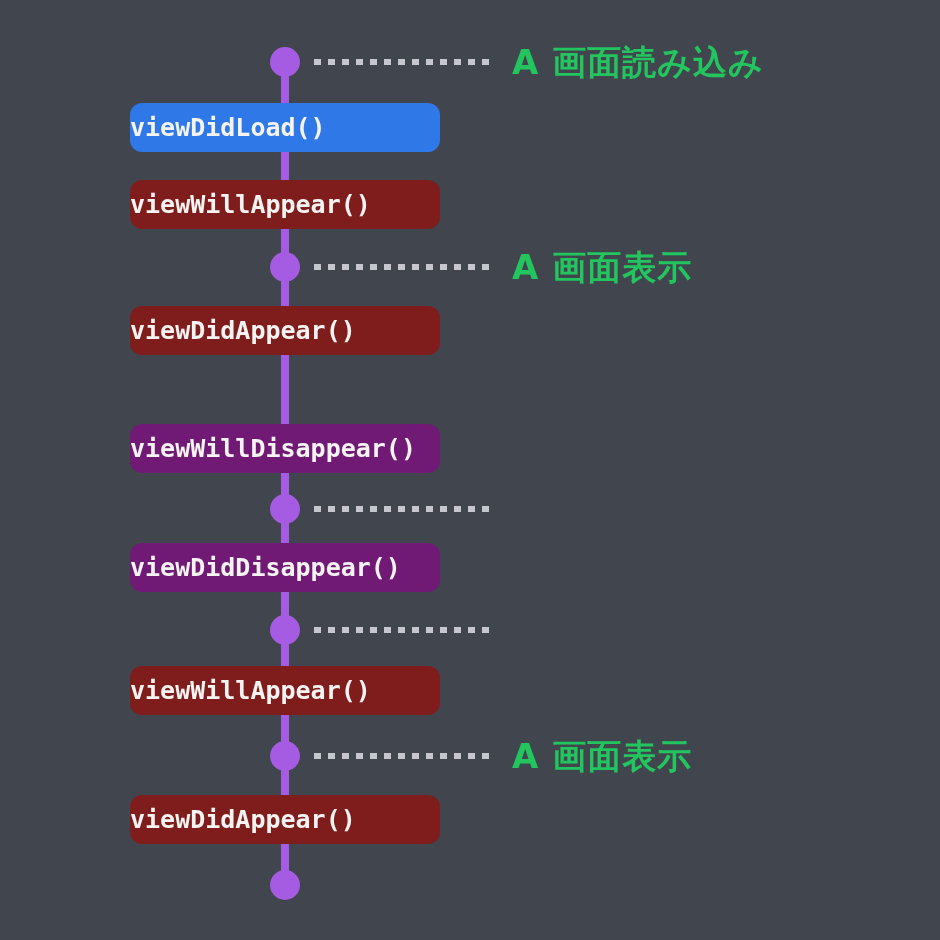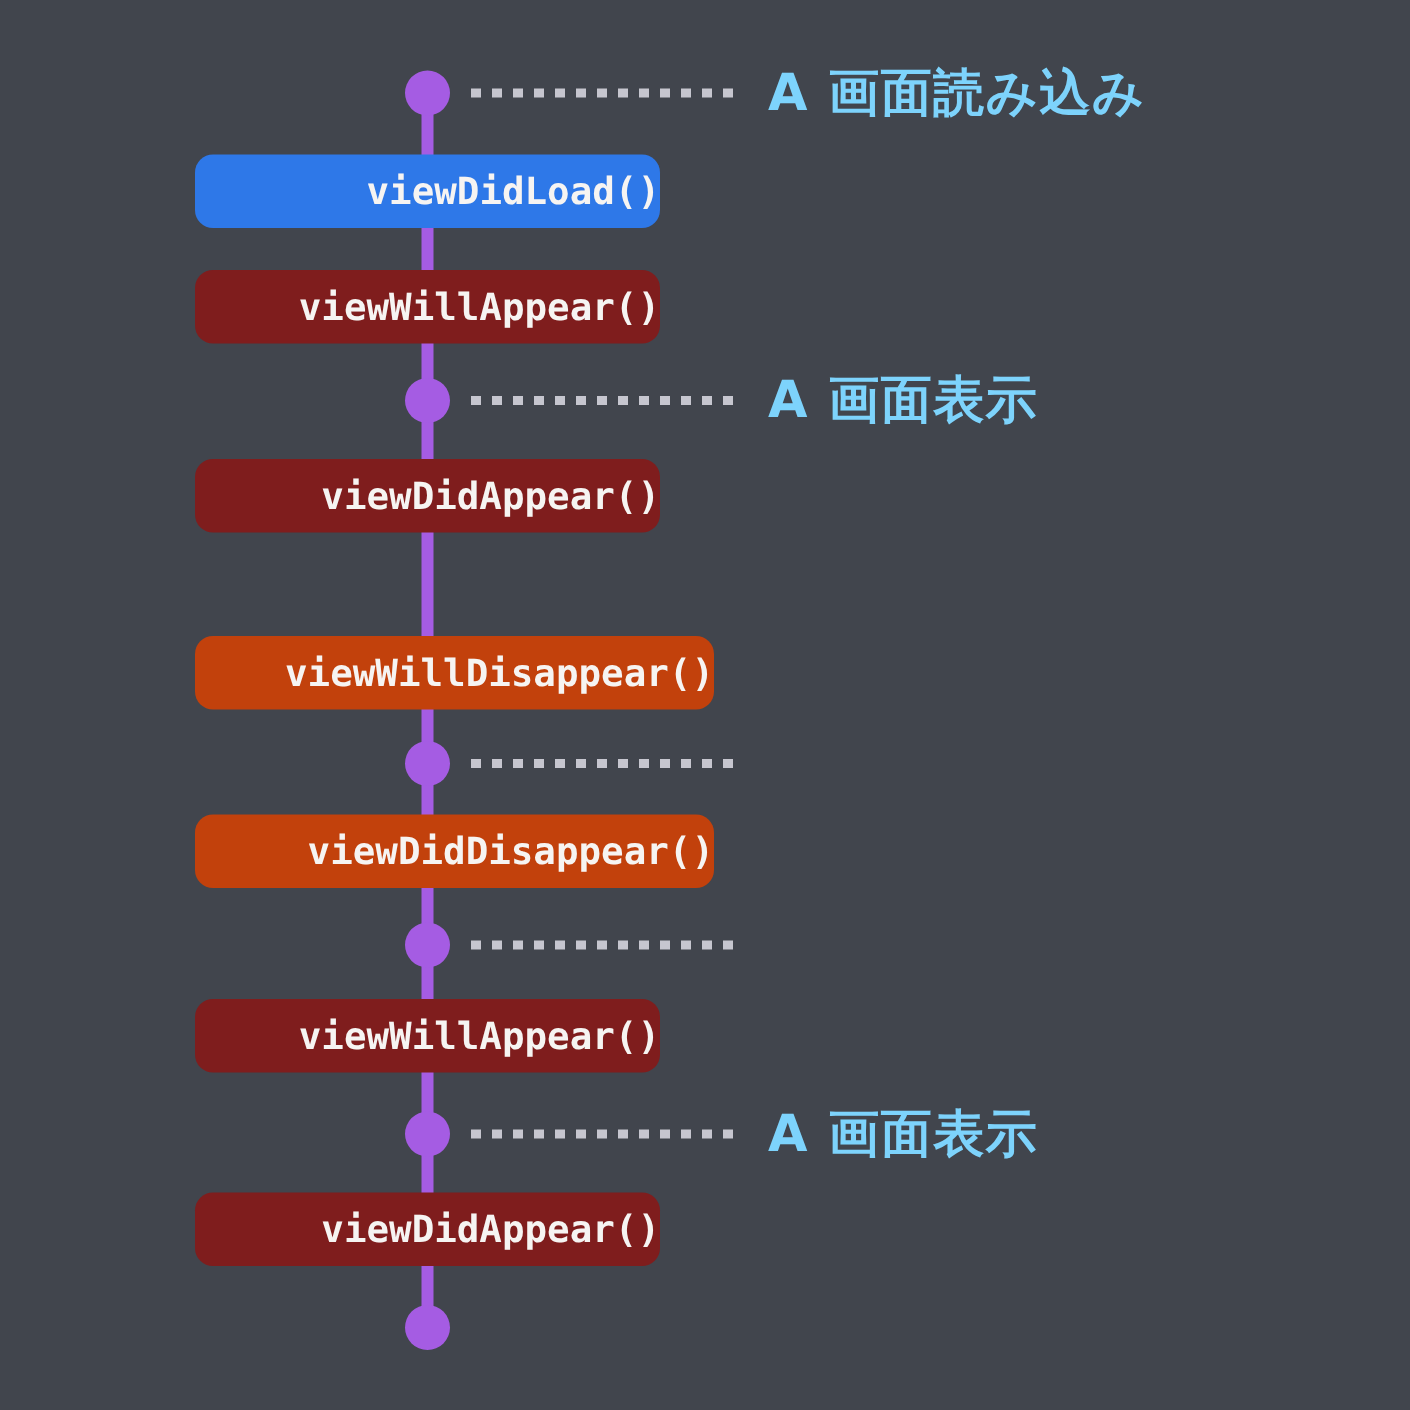--- a/index.html
+++ b/index.html
@@ -39,44 +39,44 @@
     margin-left: 14px;
     width: 176px;
     height: 6px;
     flex: 0 0 auto;
     background: repeating-linear-gradient(to right, #c6c6cf 0 7px, transparent 7px 14px);
   }
   .elabel {
     margin-left: 22px;
     font-size: 34px;
     font-weight: 800;
-    color: #7dd3fc;
+    color: #22c55e;
     letter-spacing: 1px;
     white-space: nowrap;
     line-height: 1;
   }
   .mbox {
     position: absolute;
     left: 130px;
     width: 310px;
     height: 49px;
     border-radius: 12px;
     display: flex;
     align-items: center;
-    justify-content: flex-end;
+    justify-content: flex-start;
     z-index: 1;
     font-family: "DejaVu Sans Mono", monospace;
     font-weight: 700;
     font-size: 25px;
     color: #f6f4f2;
     white-space: nowrap;
   }
   .mbox.blue   { background: #2e78e8; }
   .mbox.orange { background: #7f1d1d; }
-  .mbox.pink   { background: #c2410c; padding-left: 36px; }
+  .mbox.pink   { background: #701a75; }
 </style>
 </head>
 <body>
 
 <div class="canvas">
 
   <div class="vline"></div>
 
   <div class="event" style="top:62px">
     <span class="dot"></span>

